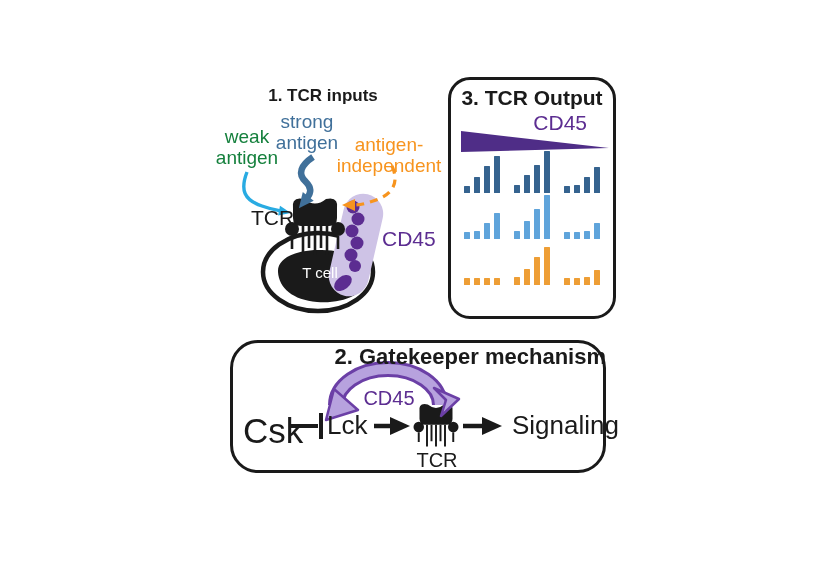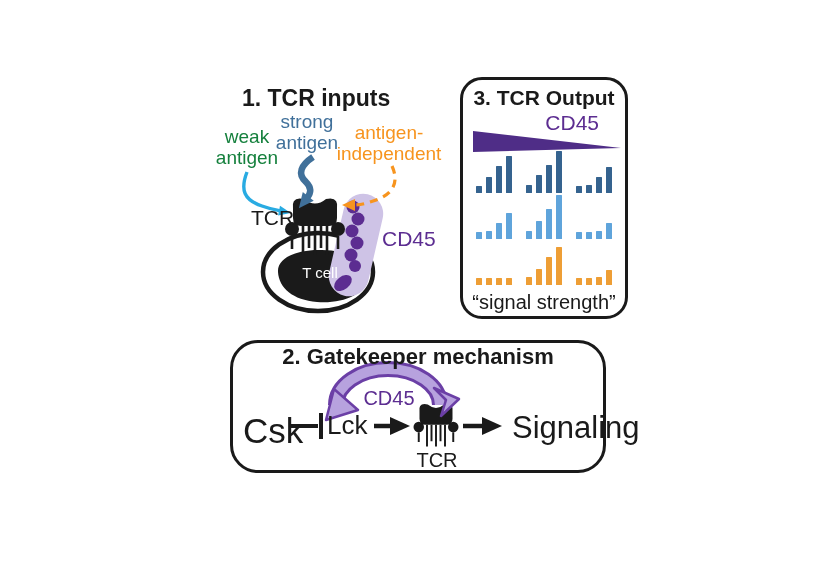--- a/index.html
+++ b/index.html
@@ -8,50 +8,50 @@
     font-family:"Liberation Sans", sans-serif;overflow:hidden;
     -webkit-font-smoothing:antialiased;
   }
   .abs{position:absolute;}
   .label{white-space:pre-line;text-align:center;line-height:1.12;}
   .bold{font-weight:bold;}
   
   .c-black{color:#1a1a1a;}
   .c-weak{color:#15803d;}
   .c-strong{color:#40709A;}
-  .c-orange{color:#F7941E;}
+  .c-orange{color:#F7941E;margin-top:12px;}
   .c-purple{color:#5C2D91;}
   
   .panel-box{
     position:absolute;background:#fff;border:3.5px solid #1a1a1a;box-sizing:border-box;
   }
-  #panel3-box{left:448px;top:77px;width:168px;height:242px;border-radius:22px;margin-left:12px;}
+  #panel3-box{left:448px;top:77px;width:168px;height:242px;border-radius:22px;}
   #panel2-box{left:230px;top:340px;width:376px;height:133px;border-radius:28px;}
   
   #panel3-box .title{position:absolute;left:0;right:0;top:6px;text-align:center;font-size:21px;font-weight:bold;color:#1a1a1a;}
   #panel3-box .cd45{position:absolute;right:26px;top:31px;font-size:21px;color:#5C2D91;}
   #panel3-box .tri{position:absolute;left:8px;top:48px;}
   #chart-grid{position:absolute;left:0;right:0;top:69px;}
   .chart-row{display:flex;justify-content:space-between;align-items:flex-end;height:44px;margin-bottom:2px;padding:0 13px;}
   .mini-chart{display:flex;align-items:flex-end;gap:4px;width:36px;}
   .bar{width:6px;border-radius:0.5px;}
   #panel3-box .caption{position:absolute;left:0;right:0;top:211px;text-align:center;font-size:20px;color:#1a1a1a;}
   
-  #p1-title{left:242px;top:86px;width:162px;text-align:left;font-size:23px;}
+  #p1-title{left:242px;top:86px;width:162px;text-align:center;font-size:17px;}
   #lbl-weak{left:202px;top:126px;width:90px;font-size:19px;}
   #lbl-strong{left:261px;top:111px;width:92px;font-size:19px;}
   #lbl-indep{left:333px;top:122px;width:112px;font-size:19px;}
   #lbl-tcr1{left:251px;top:206px;font-size:21px;}
   #lbl-cd45-1{left:382px;top:227px;font-size:21px;}
   #lbl-tcell{left:289px;top:265px;width:62px;text-align:center;font-size:15px;color:#fff;}
   
-  #p2-title{left:230px;top:345px;width:376px;text-align:center;font-size:22px;}
+  #p2-title{left:230px;top:345px;width:376px;text-align:right;font-size:22px;}
   #lbl-csk{left:243px;top:411px;font-size:35px;}
   #lbl-lck{left:327px;top:411px;font-size:26px;}
-  #lbl-signaling{left:512px;top:411px;font-size:31px;}
+  #lbl-signaling{left:512px;top:411px;font-size:26px;}
   #lbl-cd45-2{left:358px;top:387px;width:62px;text-align:center;font-size:20px;}
   #lbl-tcr2{left:412px;top:449px;width:50px;text-align:center;font-size:20px;}
   svg{display:block;}
   #scene{position:absolute;left:0;top:0;pointer-events:none;}
 </style>
 </head>
 <body>
 
 <div id="canvas">
 
@@ -207,16 +207,15 @@
             <div class="bar" style="height: 38px; background: rgb(238, 158, 53);"></div>
           </div>
           <div class="mini-chart">
             <div class="bar" style="height: 7px; background: rgb(238, 158, 53);"></div>
             <div class="bar" style="height: 7px; background: rgb(238, 158, 53);"></div>
             <div class="bar" style="height: 8px; background: rgb(238, 158, 53);"></div>
             <div class="bar" style="height: 15px; background: rgb(238, 158, 53);"></div>
           </div>
         </div>
       </div>
-    <div class="caption">“signal strength”</div>
   </div>
 
 </div>
 
 </body></html>

